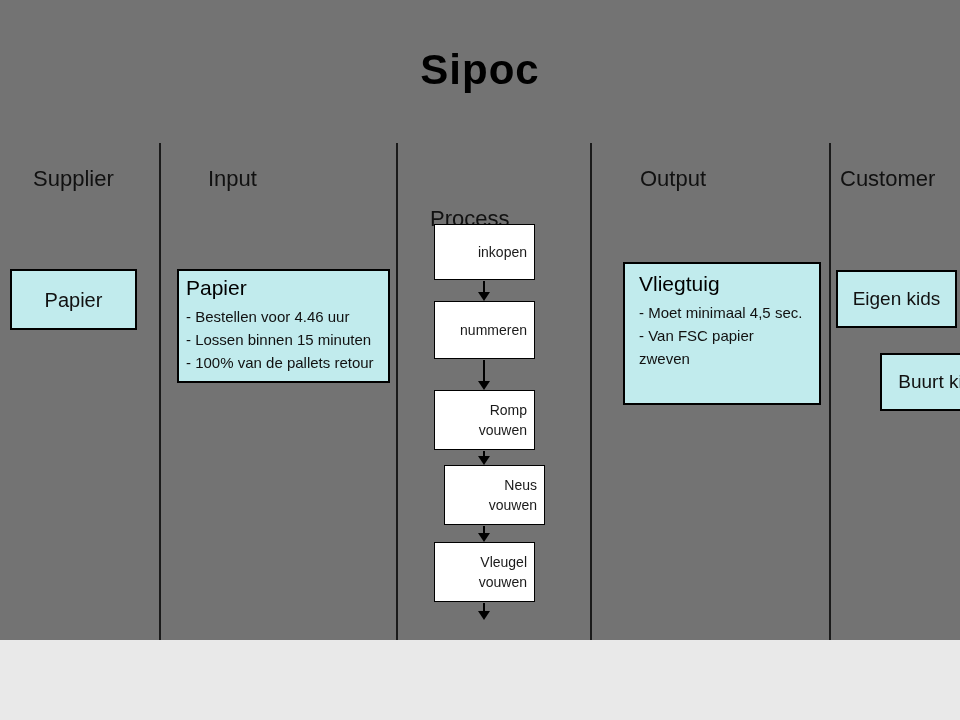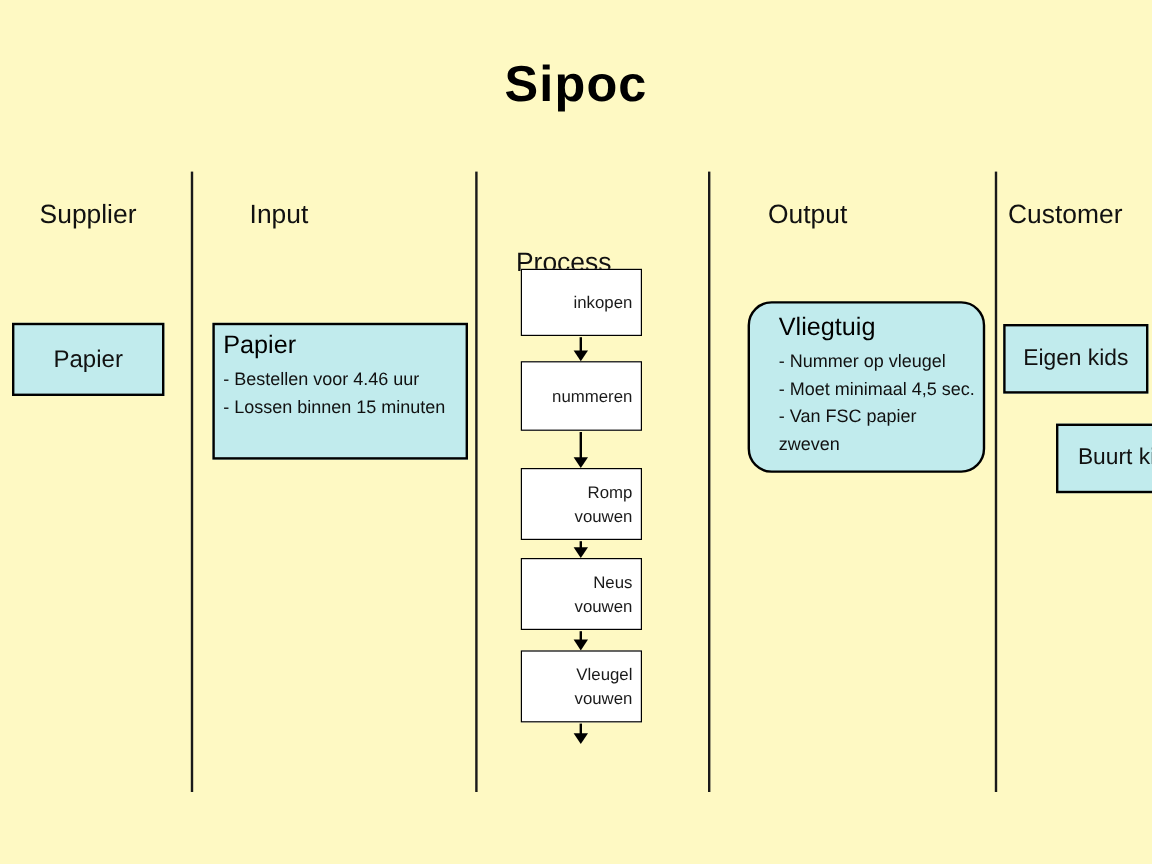--- a/index.html
+++ b/index.html
@@ -2,22 +2,22 @@
 <html><head>
 <meta charset="utf-8">
 <style>
   html,body{margin:0;padding:0;}
   body{
     font-family:"Liberation Sans", sans-serif;
     background:#e9e9e9;
   }
   .canvas{
     position:relative;
-    width:960px;height:720px;
-    background:#fef9c3;
+    width:960px;height:640px;
+    background:#737373;
     overflow:hidden;
     color:#111;
   }
   .title{
     position:absolute;
     top:46px;left:0;width:960px;
     margin:0;
     text-align:center;
     font-size:42px;
     font-weight:bold;
@@ -51,23 +51,22 @@
     left:10px;top:269px;width:127px;height:61px;
     display:flex;flex-direction:column;justify-content:center;
     text-align:center;
     font-size:20px;line-height:28px;
   }
   .input-box{
     left:177px;top:269px;width:213px;height:114px;
     padding:5px 4px 0 7px;
   }
   .output-box{
-    left:623px;top:251px;width:198px;height:143px;
-    padding:8px 4px 0 24px;
-    border-radius:20px;
+    left:623px;top:262px;width:198px;height:143px;
+    padding:8px 4px 0 14px;
   }
   .box-title{
     font-size:21px;
     margin-bottom:5px;
     color:#000;
   }
   .bullet{
     font-size:15px;
     line-height:23px;
     white-space:nowrap;
@@ -86,21 +85,21 @@
     border:1px solid #000;
     display:flex;flex-direction:column;justify-content:center;align-items:flex-end;
     padding-right:7px;
     font-size:14px;line-height:20px;
     color:#1a1a1a;
     text-align:right;
   }
   .s1{left:434px;top:224px;width:101px;height:56px;}
   .s2{left:434px;top:301px;width:101px;height:58px;text-align:center;}
   .s3{left:434px;top:390px;width:101px;height:60px;align-items:flex-end;}
-  .s4{left:434px;top:465px;width:101px;height:60px;}
+  .s4{left:444px;top:465px;width:101px;height:60px;}
   .s5{left:434px;top:542px;width:101px;height:60px;}
   .s6{left:430px;top:620px;width:101px;height:57px;padding-right:5px;}
 
   .arrow{
     position:absolute;
     width:12px;
     left:478px;
   }
   .arrow .stem{
     position:absolute;
@@ -140,20 +139,21 @@
   <div class="colhead h-customer">Customer</div>
 
   <div class="box supplier-box">
     <div>Papier</div>
   </div>
 
   <div class="box input-box">
     <div class="box-title">Papier</div>
     <div class="bullet">- Bestellen voor 4.46 uur</div>
     <div class="bullet">- Lossen binnen 15 minuten</div>
+    <div class="bullet">- 100% van de pallets retour</div>
   </div>
 
   <div class="step s1">
     <span>inkopen</span>
   </div>
   <div class="arrow a1">
       <span class="stem"></span>
       <span class="head"></span>
     </div>
 
@@ -188,21 +188,20 @@
     <span>vouwen</span>
   </div>
   <div class="arrow a5">
       <span class="stem"></span>
       <span class="head"></span>
     </div>
 
 
   <div class="box output-box">
     <div class="box-title">Vliegtuig</div>
-    <div class="bullet">- Nummer op vleugel</div>
     <div class="bullet">- Moet minimaal 4,5 sec.</div>
     <div class="bullet">- Van FSC papier</div>
     <div class="bullet">zweven</div>
   </div>
 
   <div class="box customer-box cust1">
     <span>Eigen kids</span>
   </div>
   <div class="box customer-box cust2">
     <span>Buurt kids</span>

